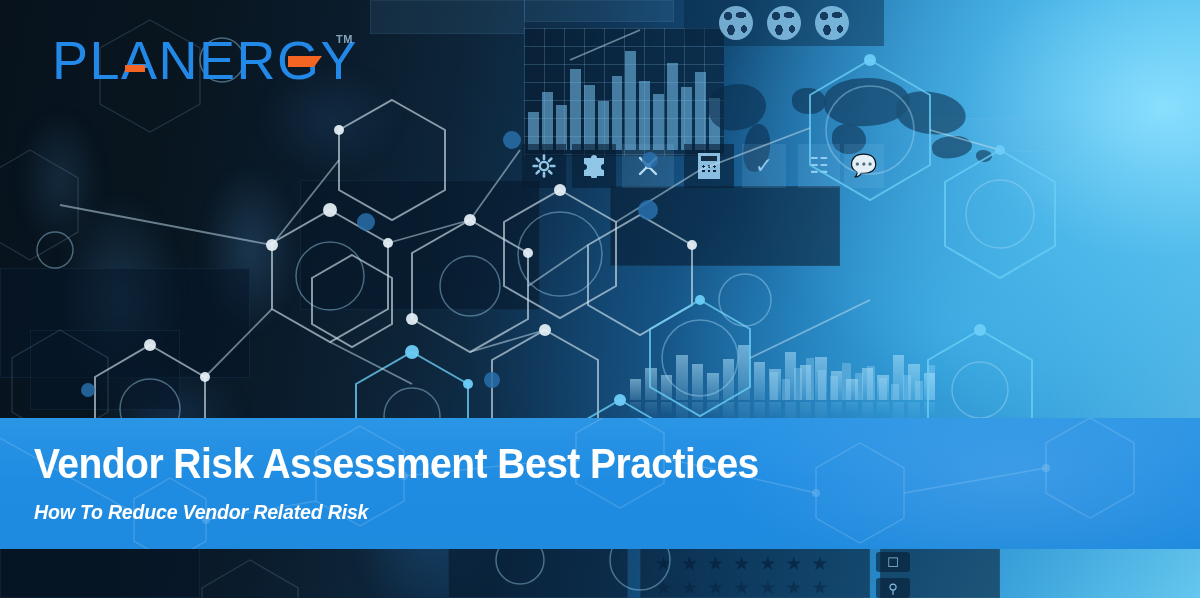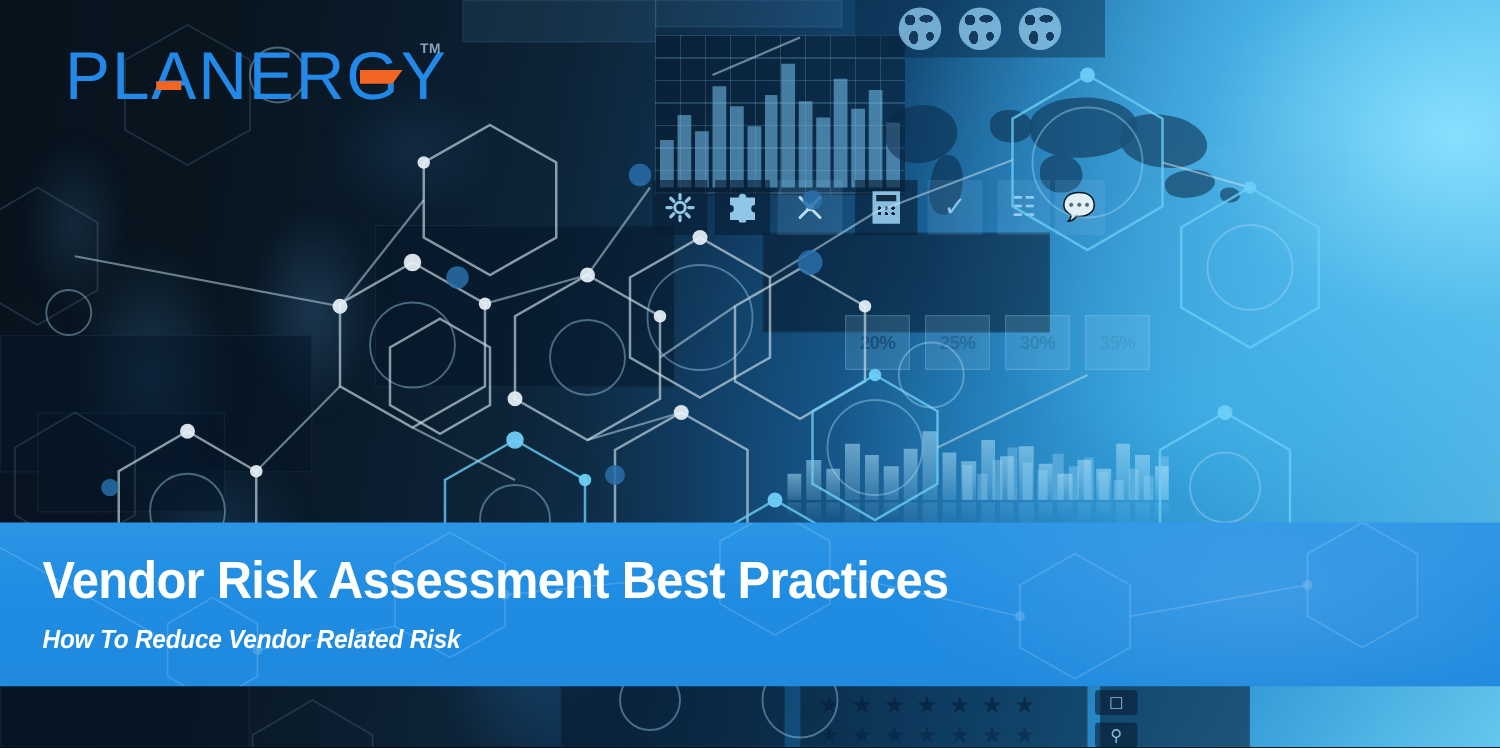--- a/index.html
+++ b/index.html
@@ -262,26 +262,20 @@
   <div class="tile lt" style="left:742px; top:144px; width:44px; height:44px;">
     <span class="gl">✓</span>
   </div>
   <div class="tile lt" style="left:798px; top:144px; width:42px; height:44px;">
     <span class="gl">☷</span>
   </div>
   <div class="tile lt" style="left:844px; top:144px; width:40px; height:44px;">
     <span class="gl">💬</span>
   </div>
 
-  <div class="pct-wrap">
-    <div class="pct">20%</div>
-    <div class="pct f2">25%</div>
-    <div class="pct f3">30%</div>
-    <div class="pct f4">35%</div>
-  </div>
 
   <div class="barrow" id="barrow-a">
       <i style="height: 34%;"></i>
       <i style="height: 52%;"></i>
       <i style="height: 40%;"></i>
       <i style="height: 72%;"></i>
       <i style="height: 58%;"></i>
       <i style="height: 44%;"></i>
       <i style="height: 66%;"></i>
       <i style="height: 88%;"></i>

